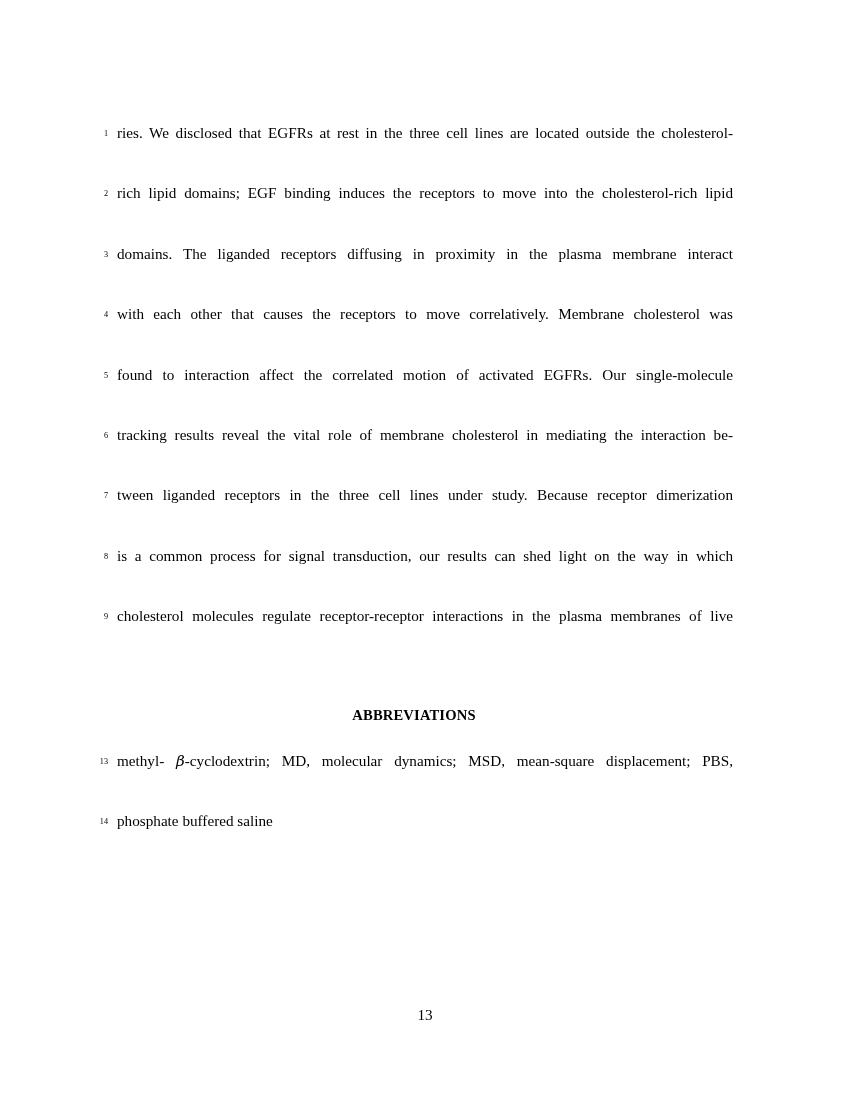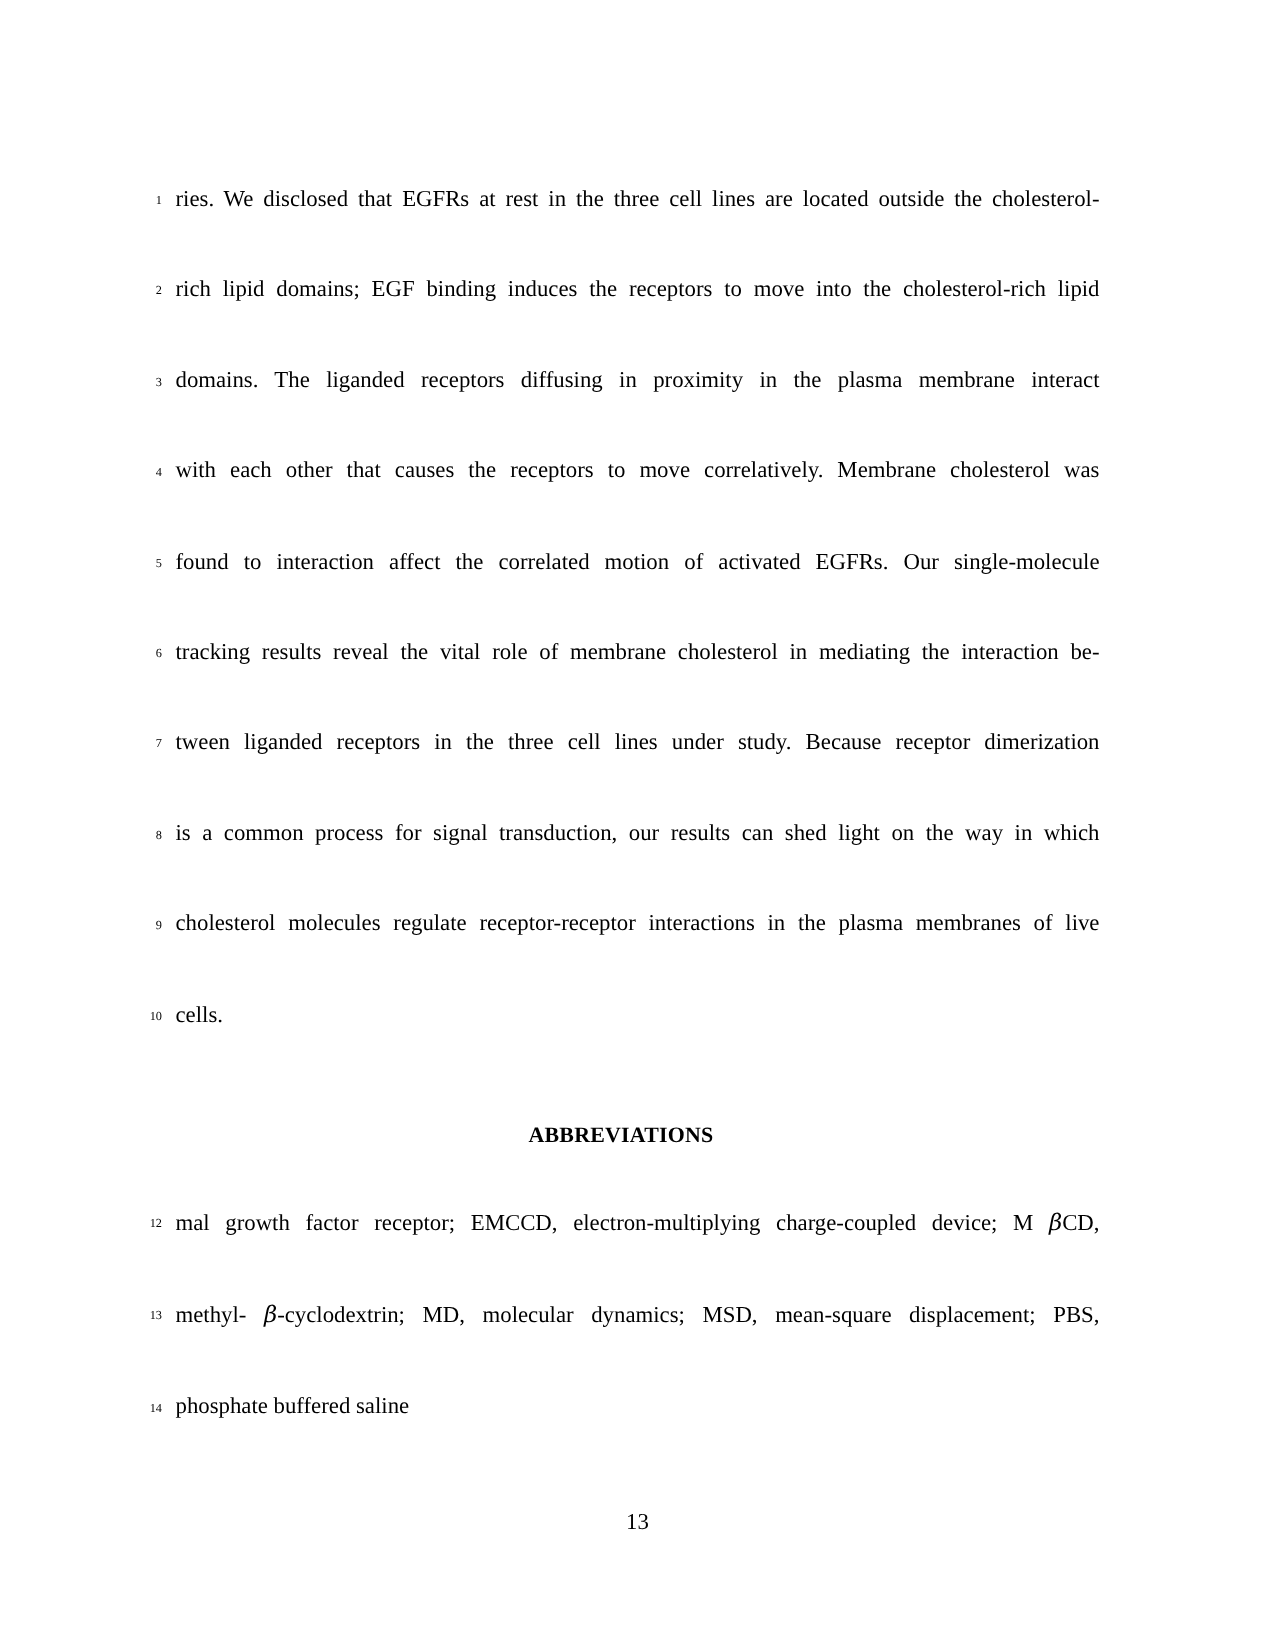--- a/index.html
+++ b/index.html
@@ -69,21 +69,21 @@
     height: 0;
   }
   .numline.last .txt {
     text-align: left;
   }
 
   .spacer-lg { height: 34px; }
   .spacer-sm { height: 12px; }
 
   h2.section {
-    margin: 16px;
+    margin: 4px;
     padding: 0;
     text-align: center;
     font-size: 14.6px;
     font-weight: bold;
     line-height: 30px;
     letter-spacing: 0.15px;
     font-family: "Liberation Serif", "DejaVu Serif", serif;
   }
 
   .beta {
@@ -148,40 +148,32 @@
       <div class="numline jtf">
         <span class="lno">8</span>
         <span class="txt">is a common process for signal transduction, our results can shed light on the way in which</span>
       </div>
 
       <div class="numline jtf">
         <span class="lno">9</span>
         <span class="txt">cholesterol molecules regulate receptor-receptor interactions in the plasma membranes of live</span>
       </div>
 
-      <div class="numline last">
-        <span class="lno">10</span>
-        <span class="txt">cells.</span>
-      </div>
 
     </div>
 
     <div class="spacer-lg"></div>
 
     <h2 class="section">ABBREVIATIONS</h2>
 
     <div class="spacer-sm"></div>
 
     <div>
 
 
-      <div class="numline jtf">
-        <span class="lno">12</span>
-        <span class="txt"><span>mal growth factor receptor; EMCCD, electron-multiplying charge-coupled device; M </span><span class="beta">β</span><span>CD,</span></span>
-      </div>
 
       <div class="numline jtf">
         <span class="lno">13</span>
         <span class="txt"><span>methyl- </span><span class="beta">β</span><span>-cyclodextrin; MD, molecular dynamics; MSD, mean-square displacement; PBS,</span></span>
       </div>
 
       <div class="numline last">
         <span class="lno">14</span>
         <span class="txt"><span>phosphate buffered saline</span></span>
       </div>

